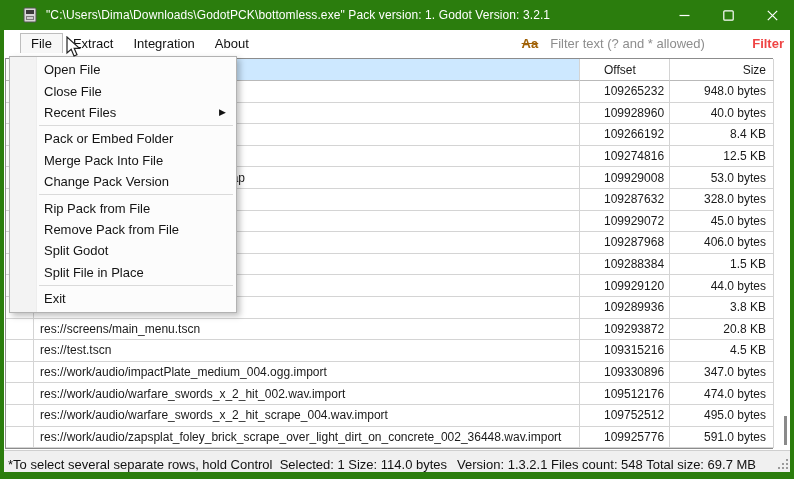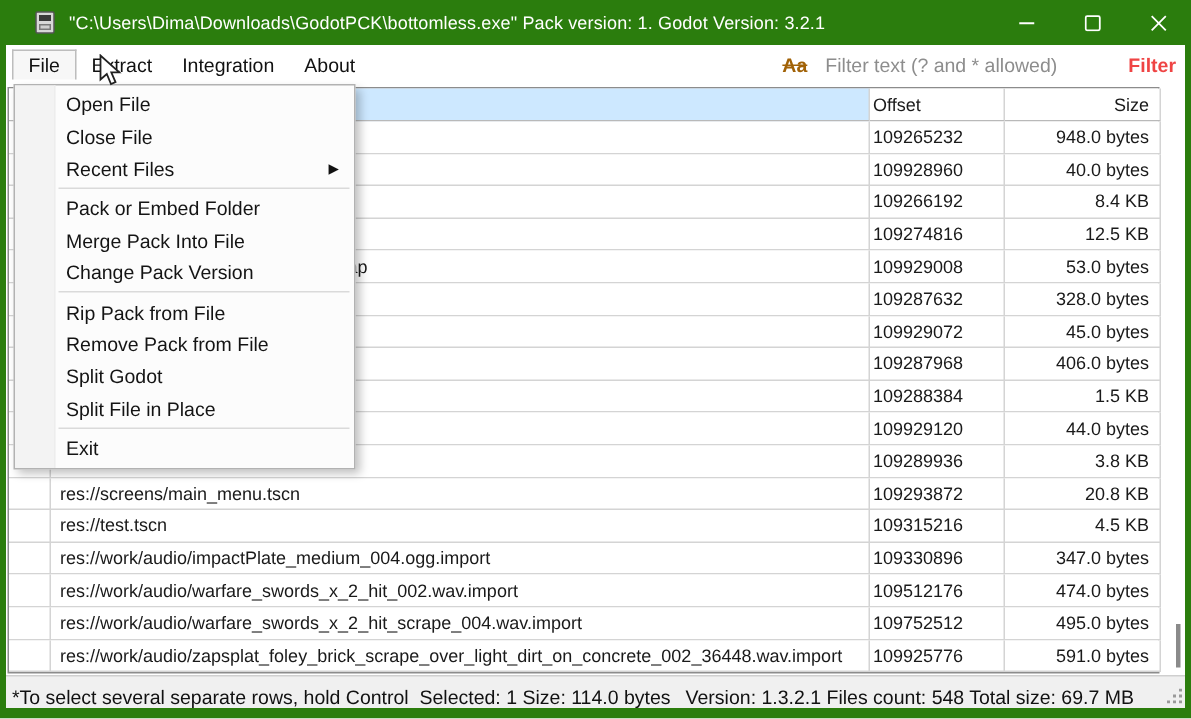--- a/index.html
+++ b/index.html
@@ -8,37 +8,37 @@
 
   
   .titlebar { position:absolute; left:0; top:0; width:794px; height:30px; display:flex; align-items:center; color:#fff; }
   .app-icon { margin-left:22px; margin-right:8px; width:16px; height:16px; flex:0 0 16px; }
   .title-text { font-size:12px; white-space:nowrap; letter-spacing:0.1px; }
   .winbtns { position:absolute; right:0; top:0; height:30px; display:flex; }
   .winbtn { width:44px; height:30px; display:flex; align-items:center; justify-content:center; color:#fff; }
 
   
   .menubar { position:absolute; left:4px; top:30px; width:786px; height:26px; background:#ffffff; display:flex; align-items:center; }
-  .mb-items { display:flex; align-items:stretch; height:20px; margin-left:4px; }
+  .mb-items { display:flex; align-items:stretch; height:20px; margin-left:16px; }
   .mb-item { display:flex; align-items:center; padding:0 10px; font-size:13px; color:#111; }
   .mb-item.open { background:#f7f7f7; border:1px solid #bdbdbd; border-bottom:none; }
   .filtergroup { position:absolute; right:6px; top:0; height:26px; display:flex; align-items:center; }
   .aa-toggle { font-size:13px; color:#a16207; text-decoration:line-through; margin-right:12px; font-weight:bold; }
   .filter-input { width:188px; height:20px; border:none; outline:none; font-size:13px; font-family:"Liberation Sans",sans-serif; color:#222; }
   .filter-input::placeholder { color:#8d8d8d; }
   .filter-btn { font-size:13px; font-weight:bold; color:#ef4444; margin-left:14px; }
 
   
   .content { position:absolute; left:4px; top:56px; width:786px; height:394px; background:#ffffff; }
   .grid { position:absolute; left:1px; top:2px; width:768px; border:1px solid #8c8c8c; background:#fff; }
   .grow { display:flex; }
   .gcell { border-right:1px solid #d4d4d4; border-bottom:1px solid #d4d4d4; overflow:hidden; white-space:nowrap; font-size:12px; color:#1a1a1a; display:flex; align-items:center; background:#fff; }
   .c-rowhdr { width:28px; flex:0 0 28px; }
   .c-path   { width:546px; flex:0 0 546px; padding-left:6px; }
-  .c-offset { width:90px; flex:0 0 90px; padding-left:2px;text-align:center; }
+  .c-offset { width:90px; flex:0 0 90px; padding-left:24px;text-align:center; }
   .c-size   { width:104px; flex:0 0 104px; justify-content:flex-end; padding-right:7px; }
   .hdr .gcell { height:22px; border-bottom:1px solid #b9b9b9; color:#1a1a1a; }
   .hdr .c-path.sel { background:#cde8ff; }
   .body-row .gcell { height:21.6px; }
   .tail { margin-left:161px; }
   .tail.sel { outline:1px solid #5b9bd5; color:#1c1c3a; padding:0 1px; }
   .vthumb { position:absolute; right:3px; top:360px; width:3px; height:29px; background:#8a8a8a; }
 
   
   .dropdown { position:absolute; left:9px; top:56px; width:228px; background:#fcfcfc; border:1px solid #b2b2b2; box-shadow:3px 3px 6px rgba(0,0,0,0.25); padding:2px 0 3px 0; z-index:40; }

